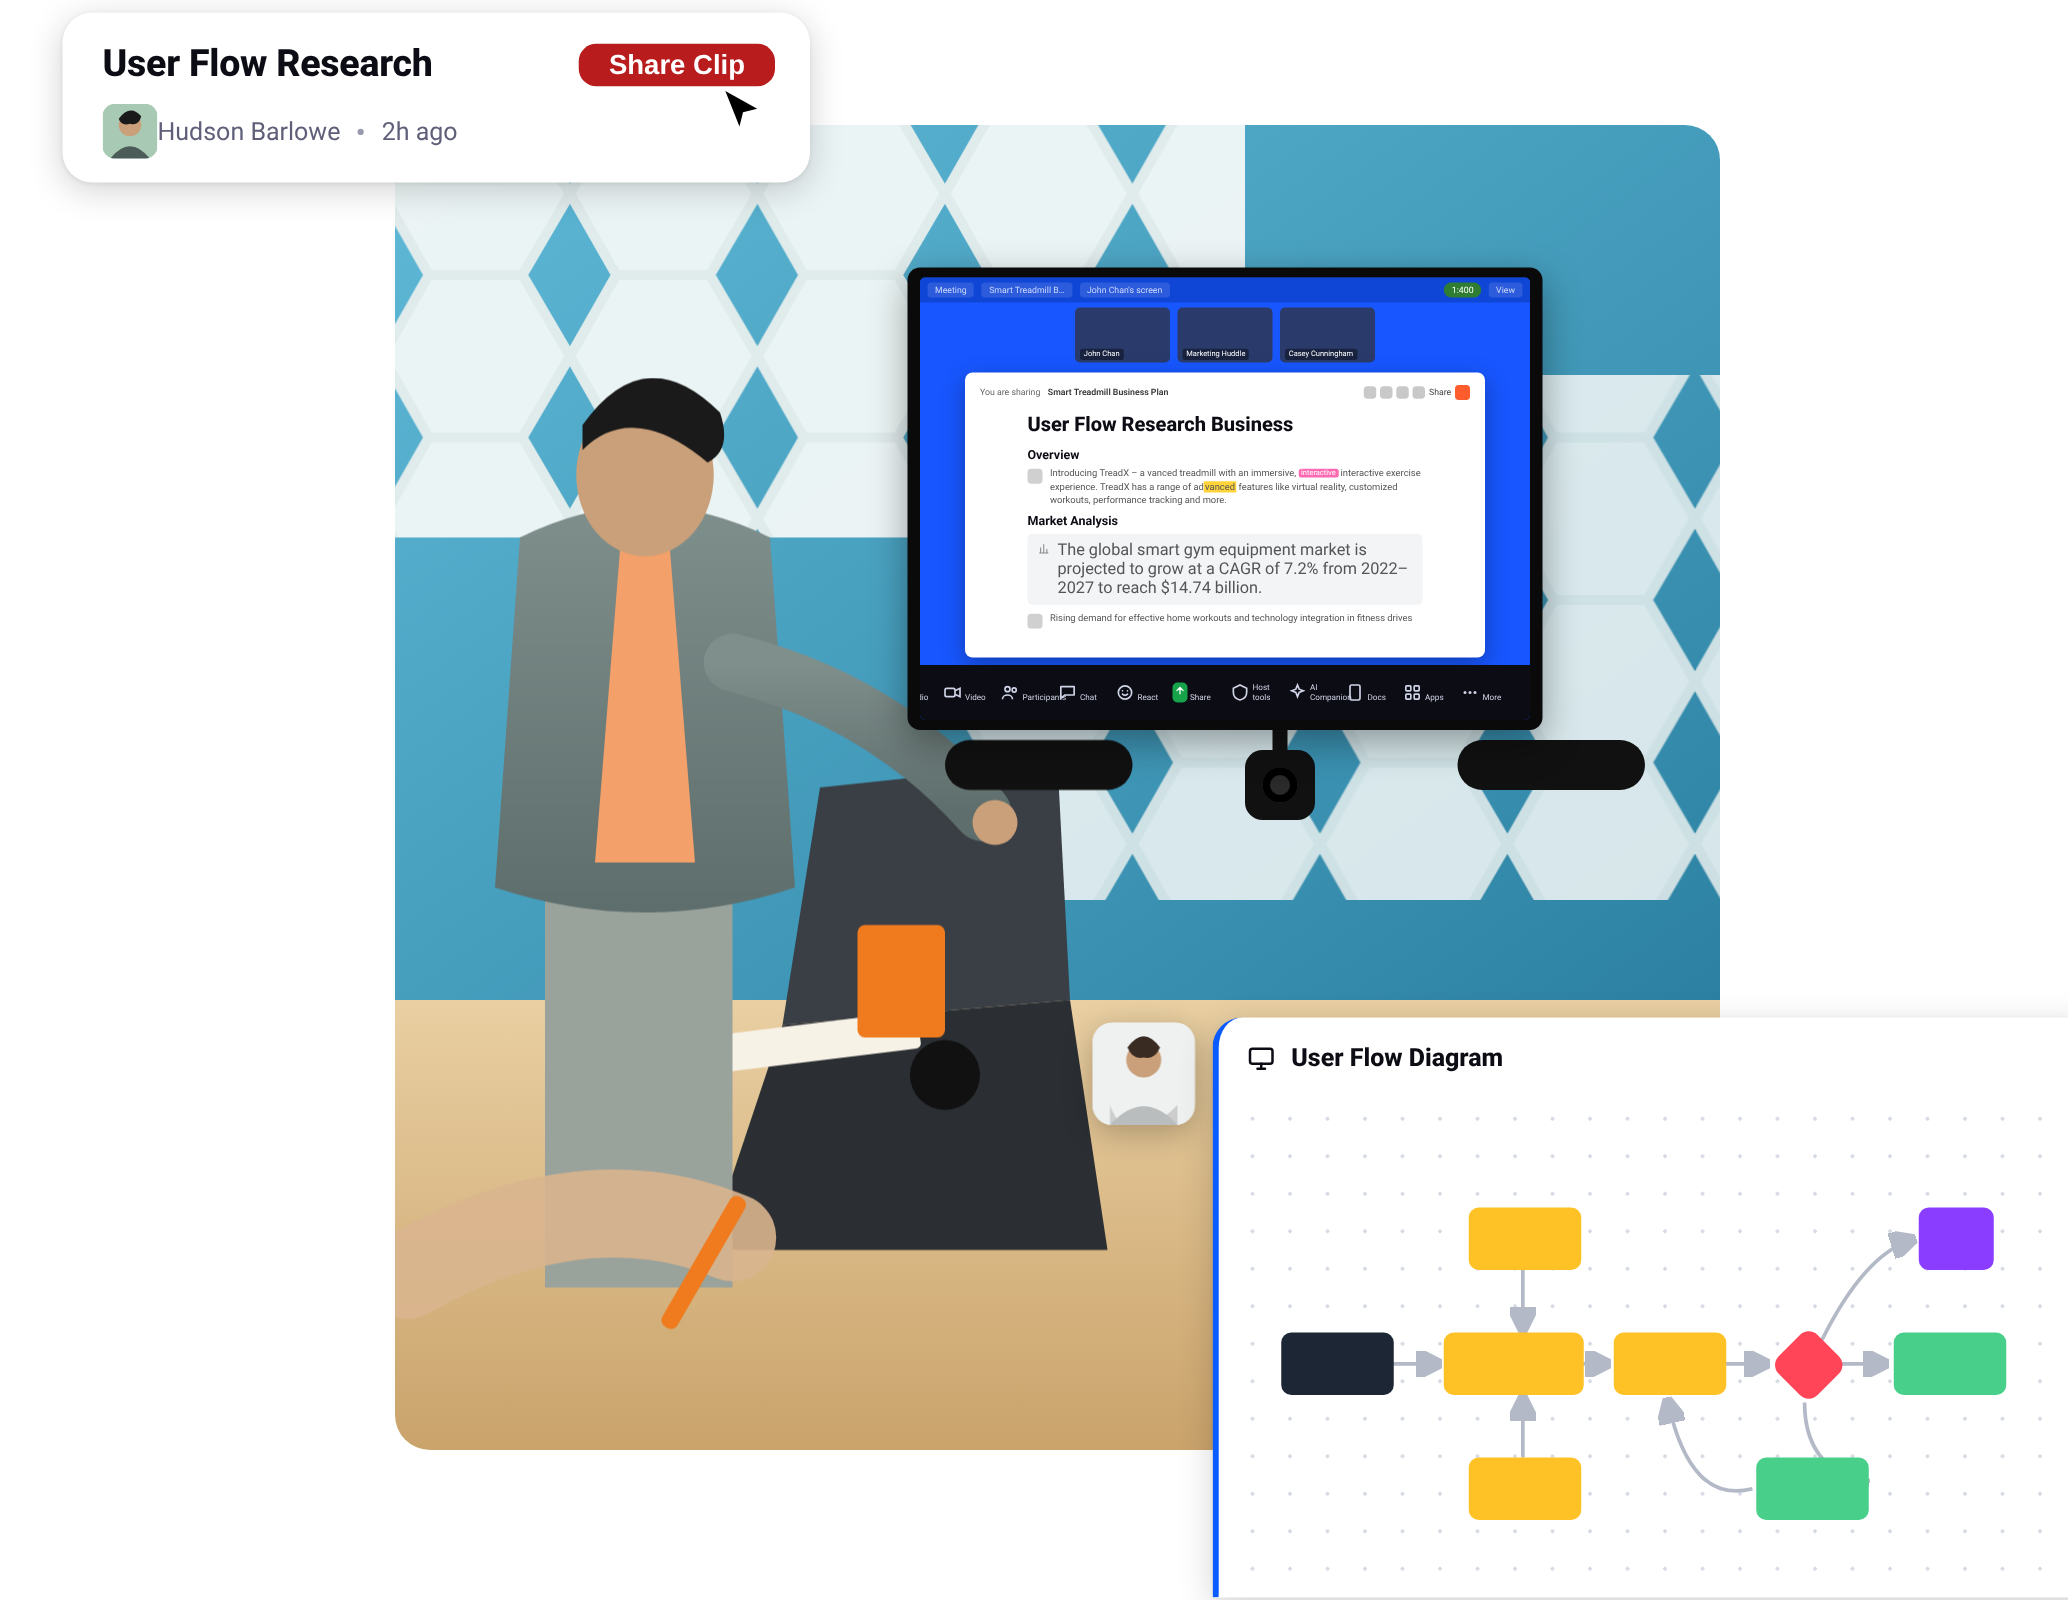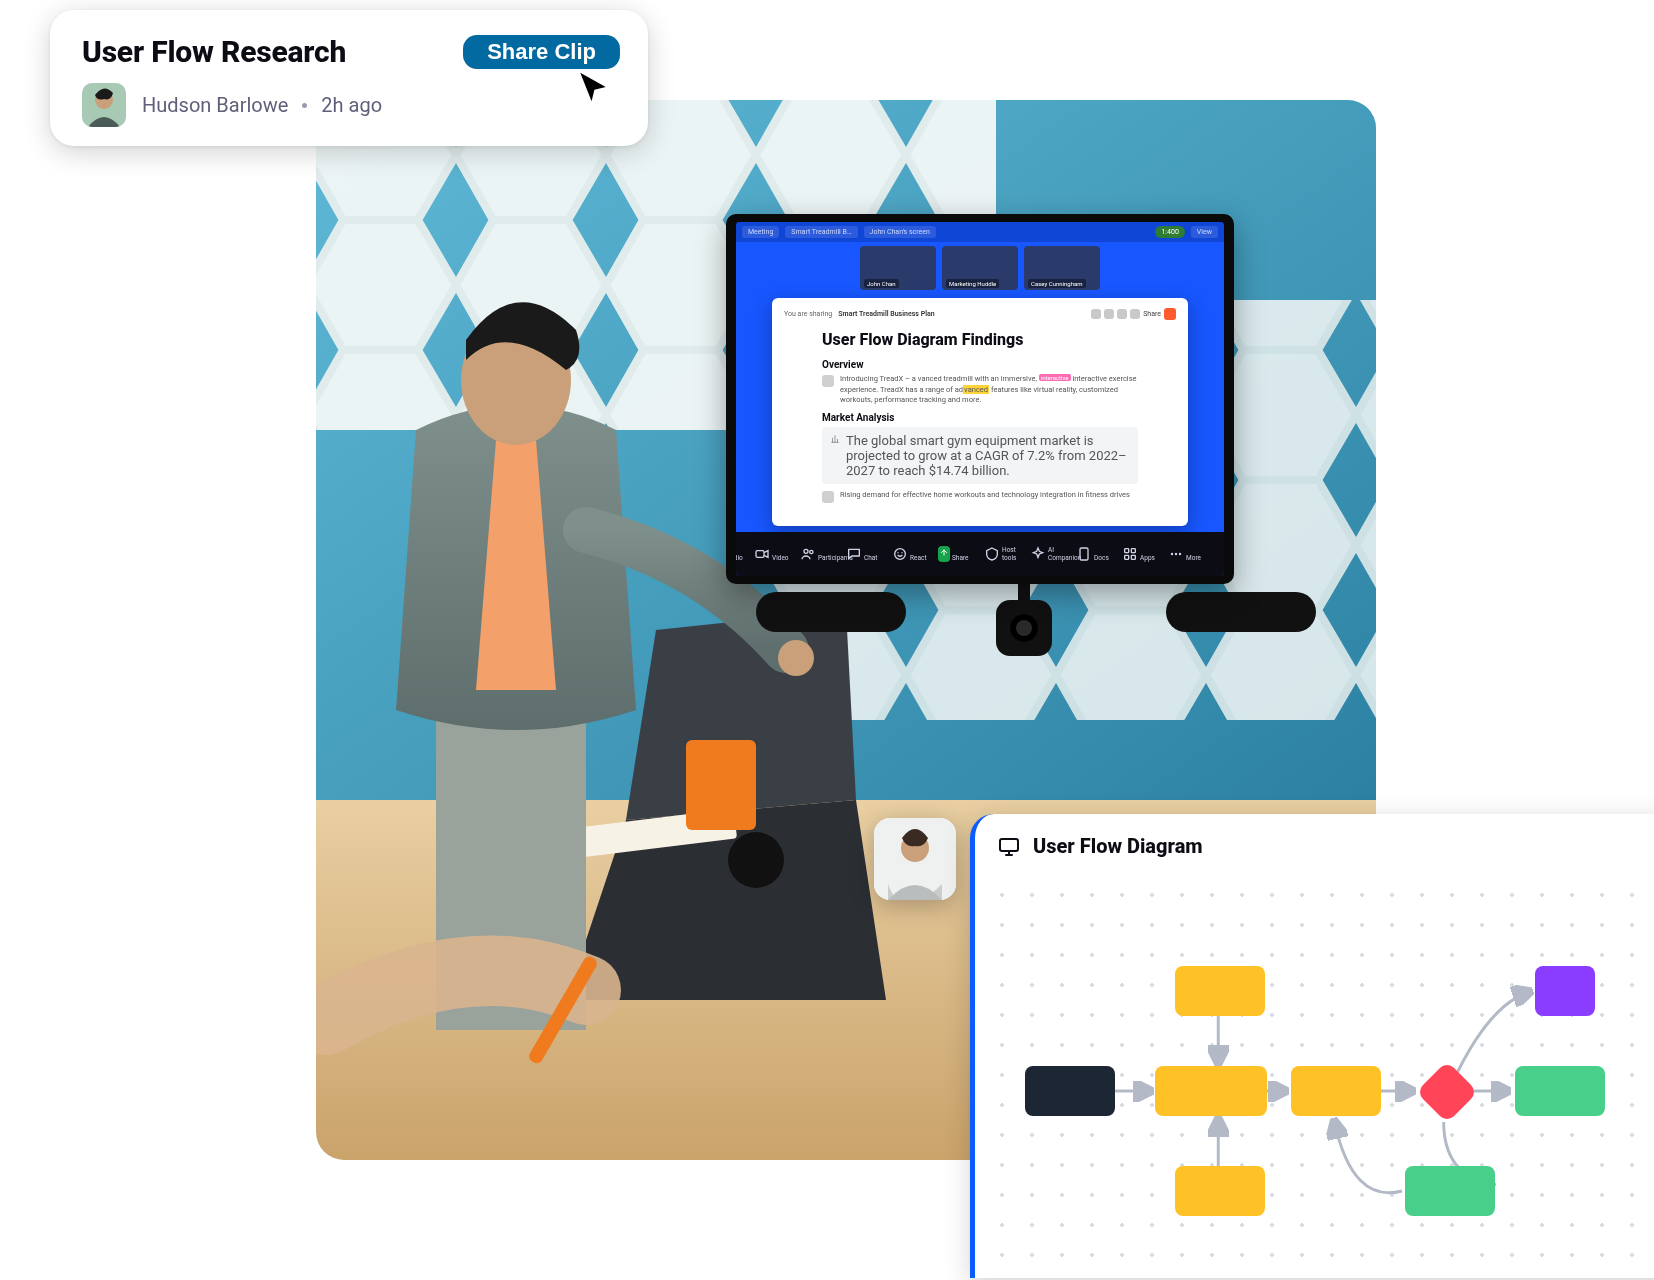--- a/index.html
+++ b/index.html
@@ -14,24 +14,24 @@
     background: #fff;
     border-radius: 24px;
     box-shadow: 0 6px 28px rgba(0,0,0,.18), 0 1px 4px rgba(0,0,0,.08);
     padding: 24px 28px 0 32px;
     display: flex; flex-direction: column;
     z-index: 40;
   }
   .clip-card .title-row { display: flex; align-items: center; justify-content: space-between; }
   .clip-card h1 { font-size: 30px; font-weight: 800; color: #0c0c14; letter-spacing: -.2px; }
   .share-btn {
-    background: #0369a1; color: #fff; border: none; border-radius: 14px;
+    background: #b91c1c; color: #fff; border: none; border-radius: 14px;
     font-size: 22px; font-weight: 600; padding: 4px 24px; cursor: pointer;
   }
-  .clip-meta { display: flex; align-items: center; gap: 16px; margin-top: 14px; }
+  .clip-meta { display: flex; align-items: center; margin-top: 14px; }
   .avatar-sm {
     width: 44px; height: 44px; border-radius: 10px; overflow: hidden; flex: 0 0 44px;
   }
   .avatar-sm svg { width: 100%; height: 100%; display: block; }
   .meta-text { color: #5f5f7a; font-size: 20px; display: flex; align-items: center; gap: 14px; }
   .meta-text .dot { width: 5px; height: 5px; background: #9a9ab0; border-radius: 50%; display: inline-block; }
   .cursor {
     position: absolute; left: 540px; top: 70px; z-index: 41;
   }
 
@@ -321,21 +321,21 @@
           <div class="icons">
             <span class="mini-av"></span>
             <span class="mini-av"></span>
             <span class="mini-av"></span>
             <span class="mini-av"></span>
             <span class="share">Share</span>
             <span class="close"></span>
           </div>
         </div>
         <div class="tv-doc-body">
-          <h2>User Flow Diagram Findings</h2>
+          <h2>User Flow Research Business</h2>
           <h3>Overview</h3>
           <div class="row">
             <span class="bullet-av"></span>
             <p>
               <span>Introducing TreadX – a vanced treadmill with an immersive, </span><span class="hl-p">interactive</span><span> interactive exercise experience. TreadX has a range of ad</span><span class="hl-y">vanced</span><span> features like virtual reality, customized workouts, performance tracking and more.</span>
             </p>
           </div>
           <h3>Market Analysis</h3>
           <div class="callout">
             <svg class="ico" viewBox="0 0 24 24">

